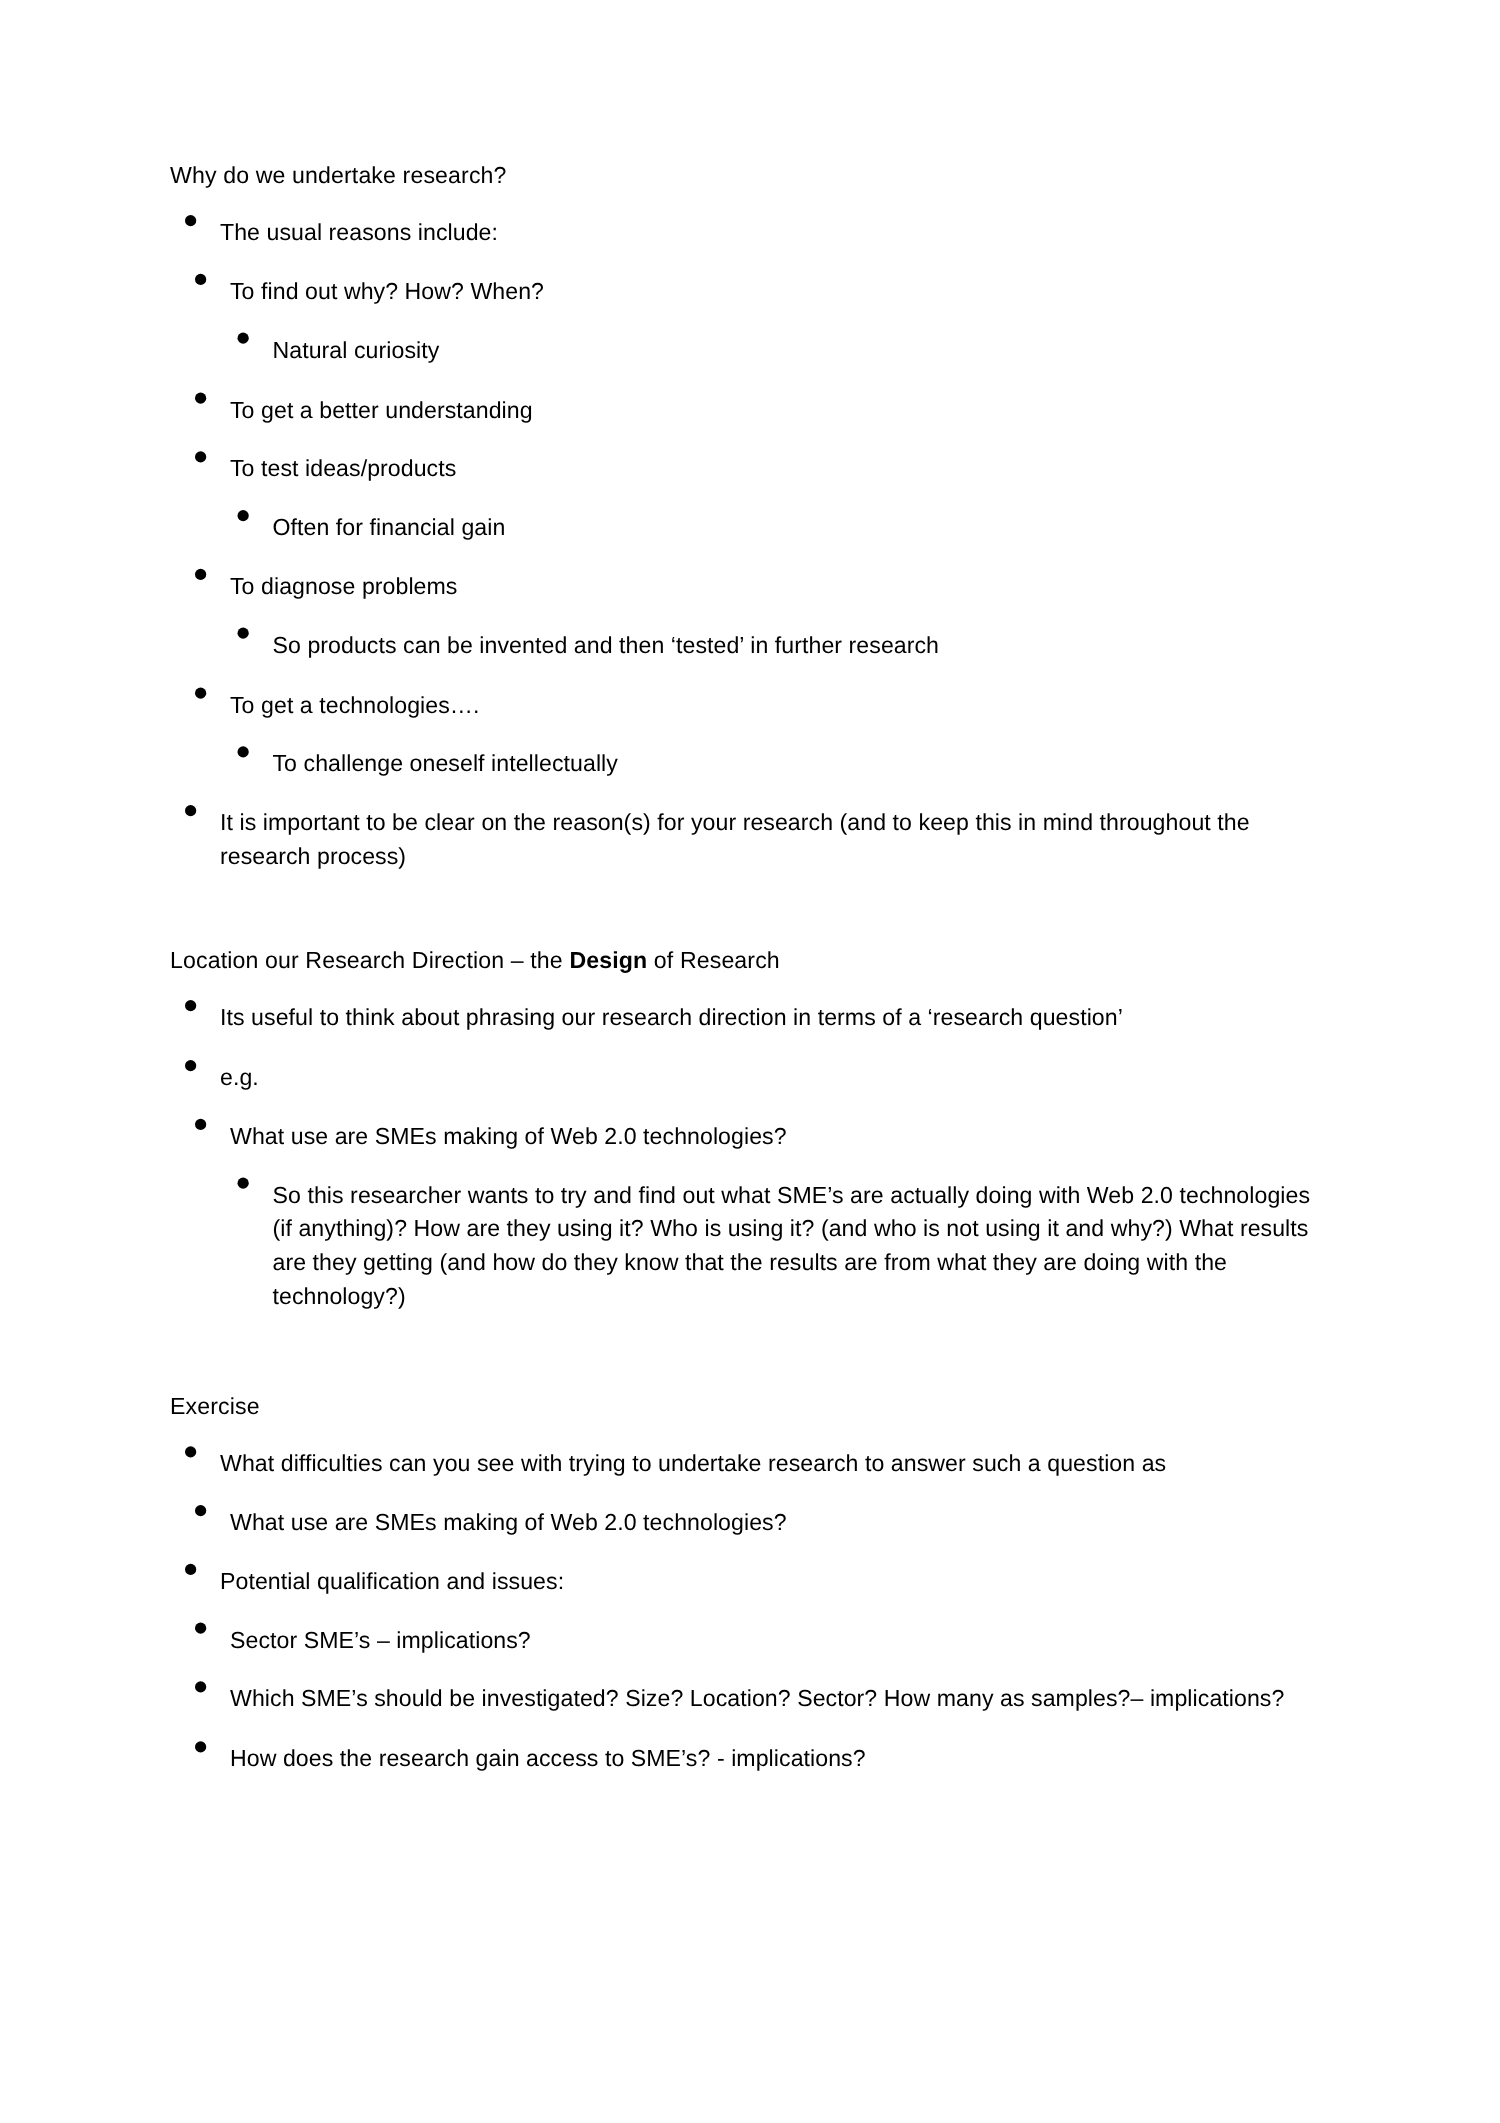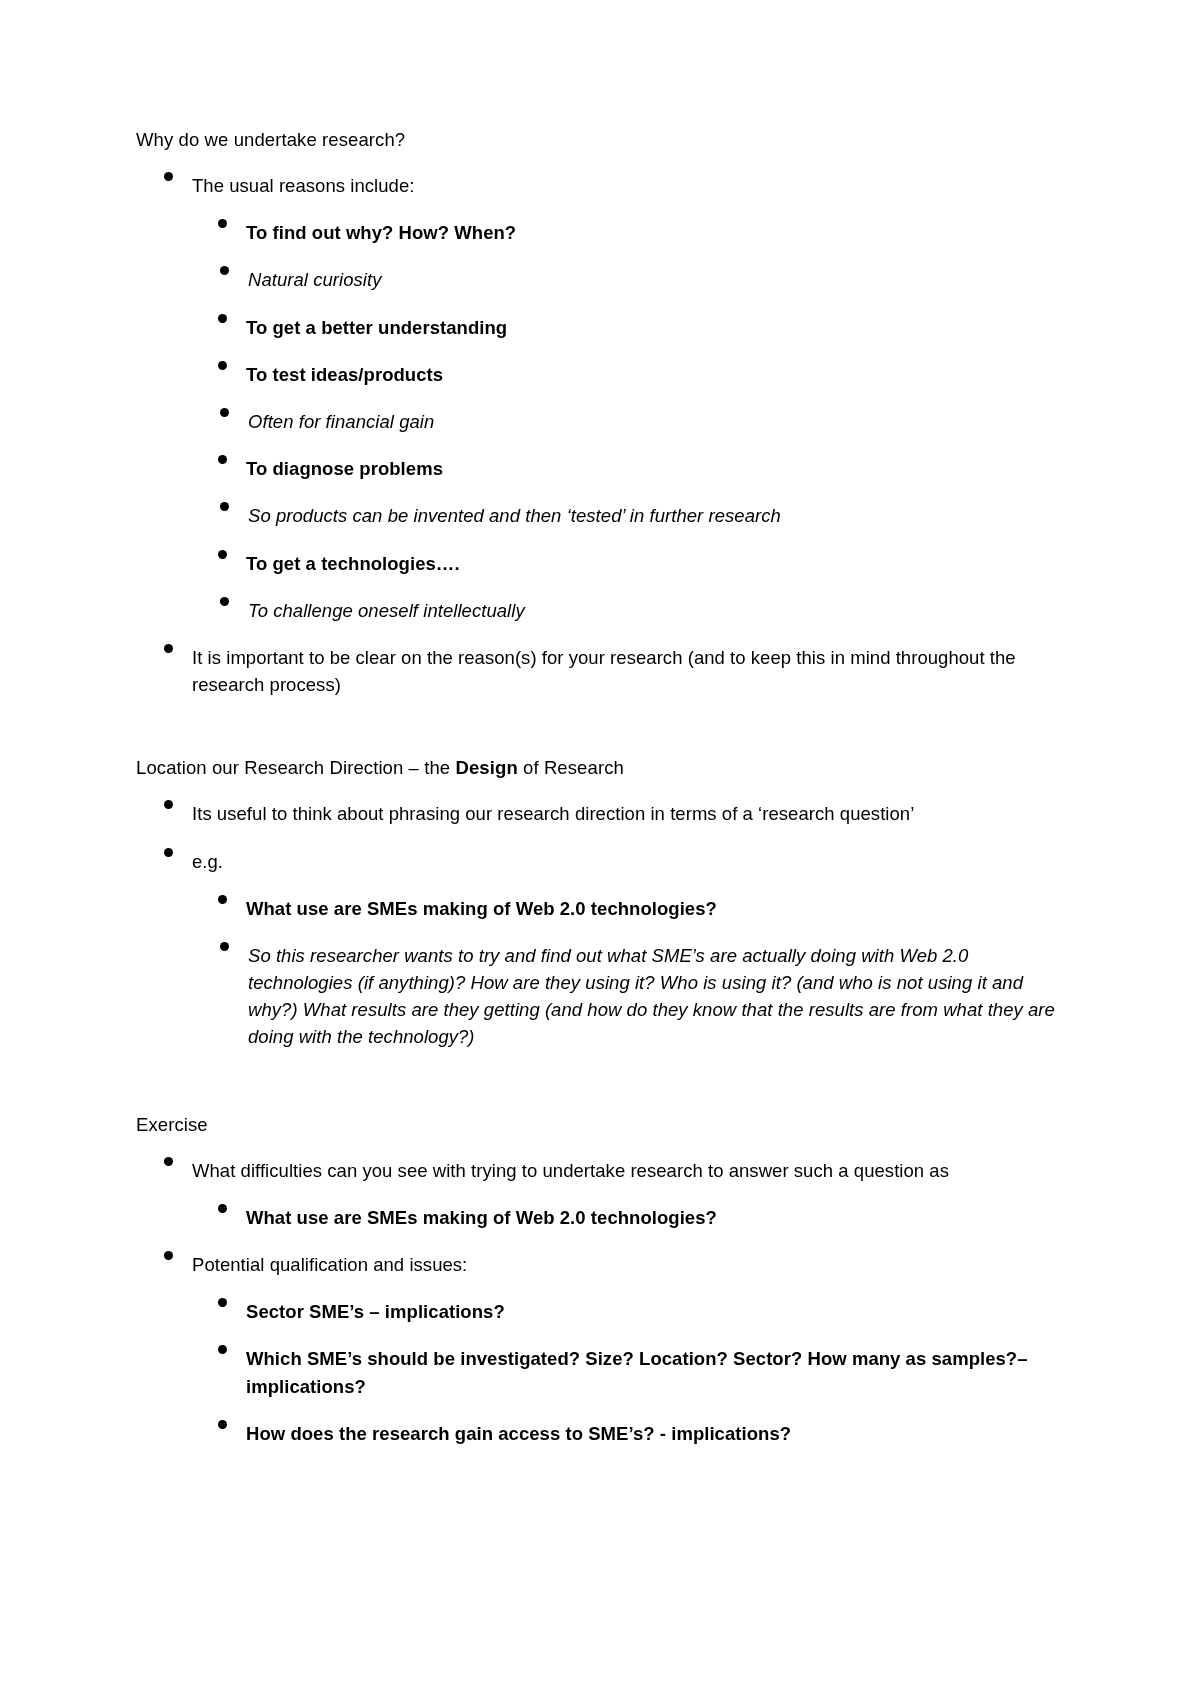--- a/index.html
+++ b/index.html
@@ -53,30 +53,30 @@
     background: #000000;
     border-radius: 50%;
     line-height: 0;
     font-size: 0;
   }
   .item .txt {
     display: block;
   }
 
   
-  .lvl1 { margin-left: 56px; }
+  .lvl1 { margin-left: 40px; }
   .lvl1 .bullet { left: -28px; }
   .lvl1 .txt { }
 
   
-  .lvl2 { margin-left: 110px; font-weight: bold; }
+  .lvl2 { margin-left: 48px; }
   .lvl2 .bullet { left: -28px; }
 
   
-  .lvl3 { margin-left: 112px; font-style: italic; }
+  .lvl3 { margin-left: 82px; }
   .lvl3 .bullet { left: -28px; }
   .gap-md { margin-top: 20px; }
   .gap-block { margin-top: 58px; }
   .gap-block-lg { margin-top: 62px; }
 
   
   .wrap { }
 </style>
 </head>
 <body>

